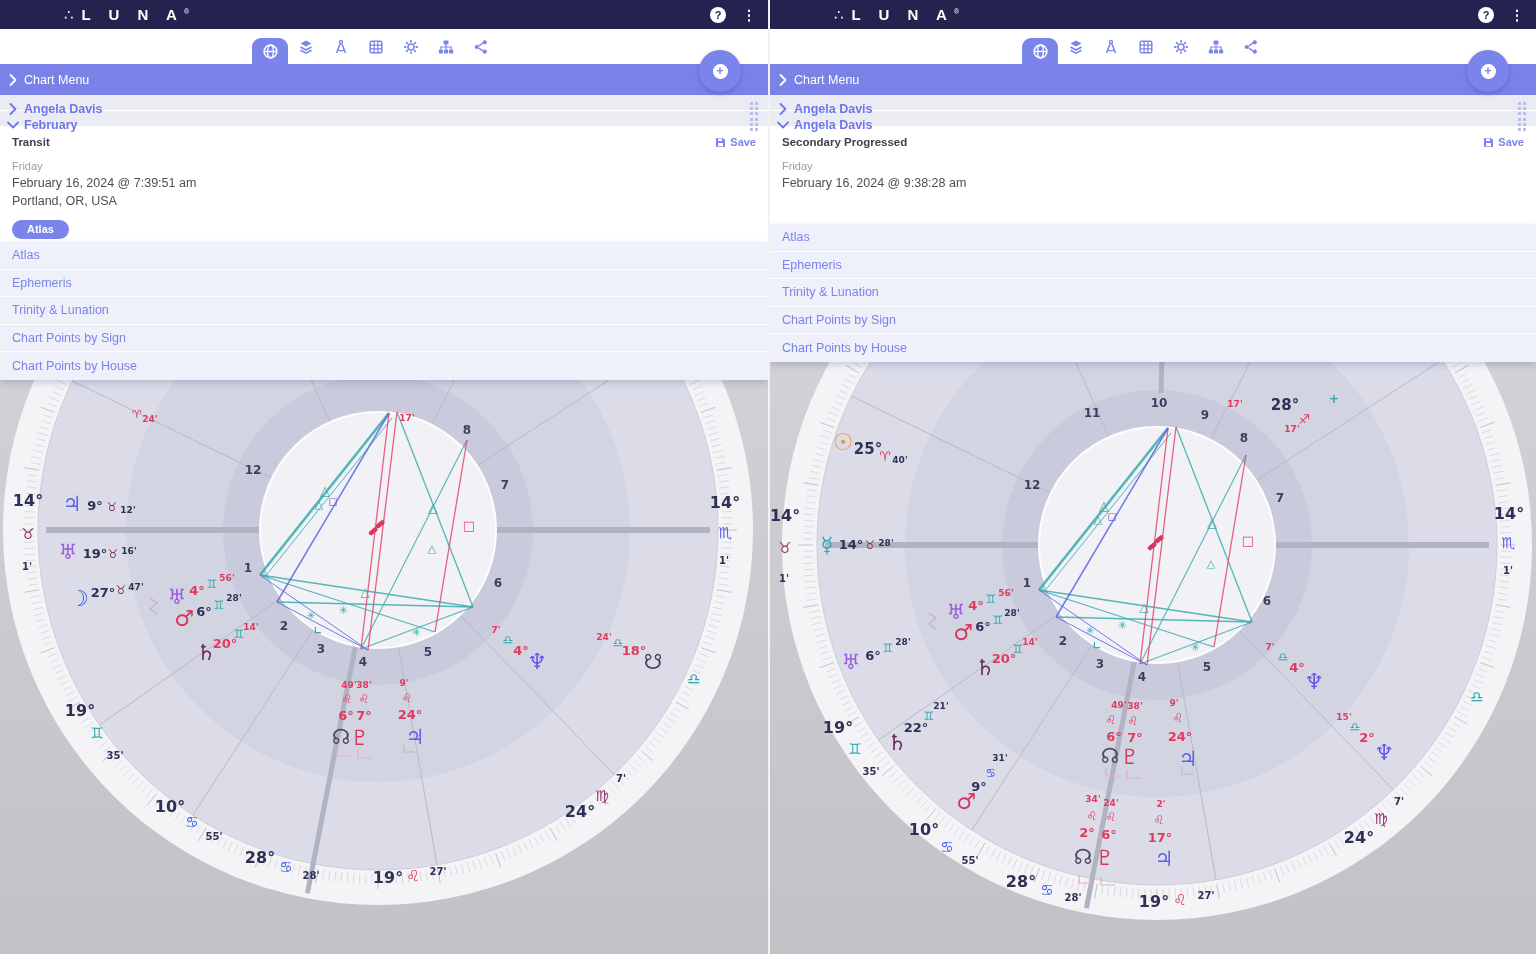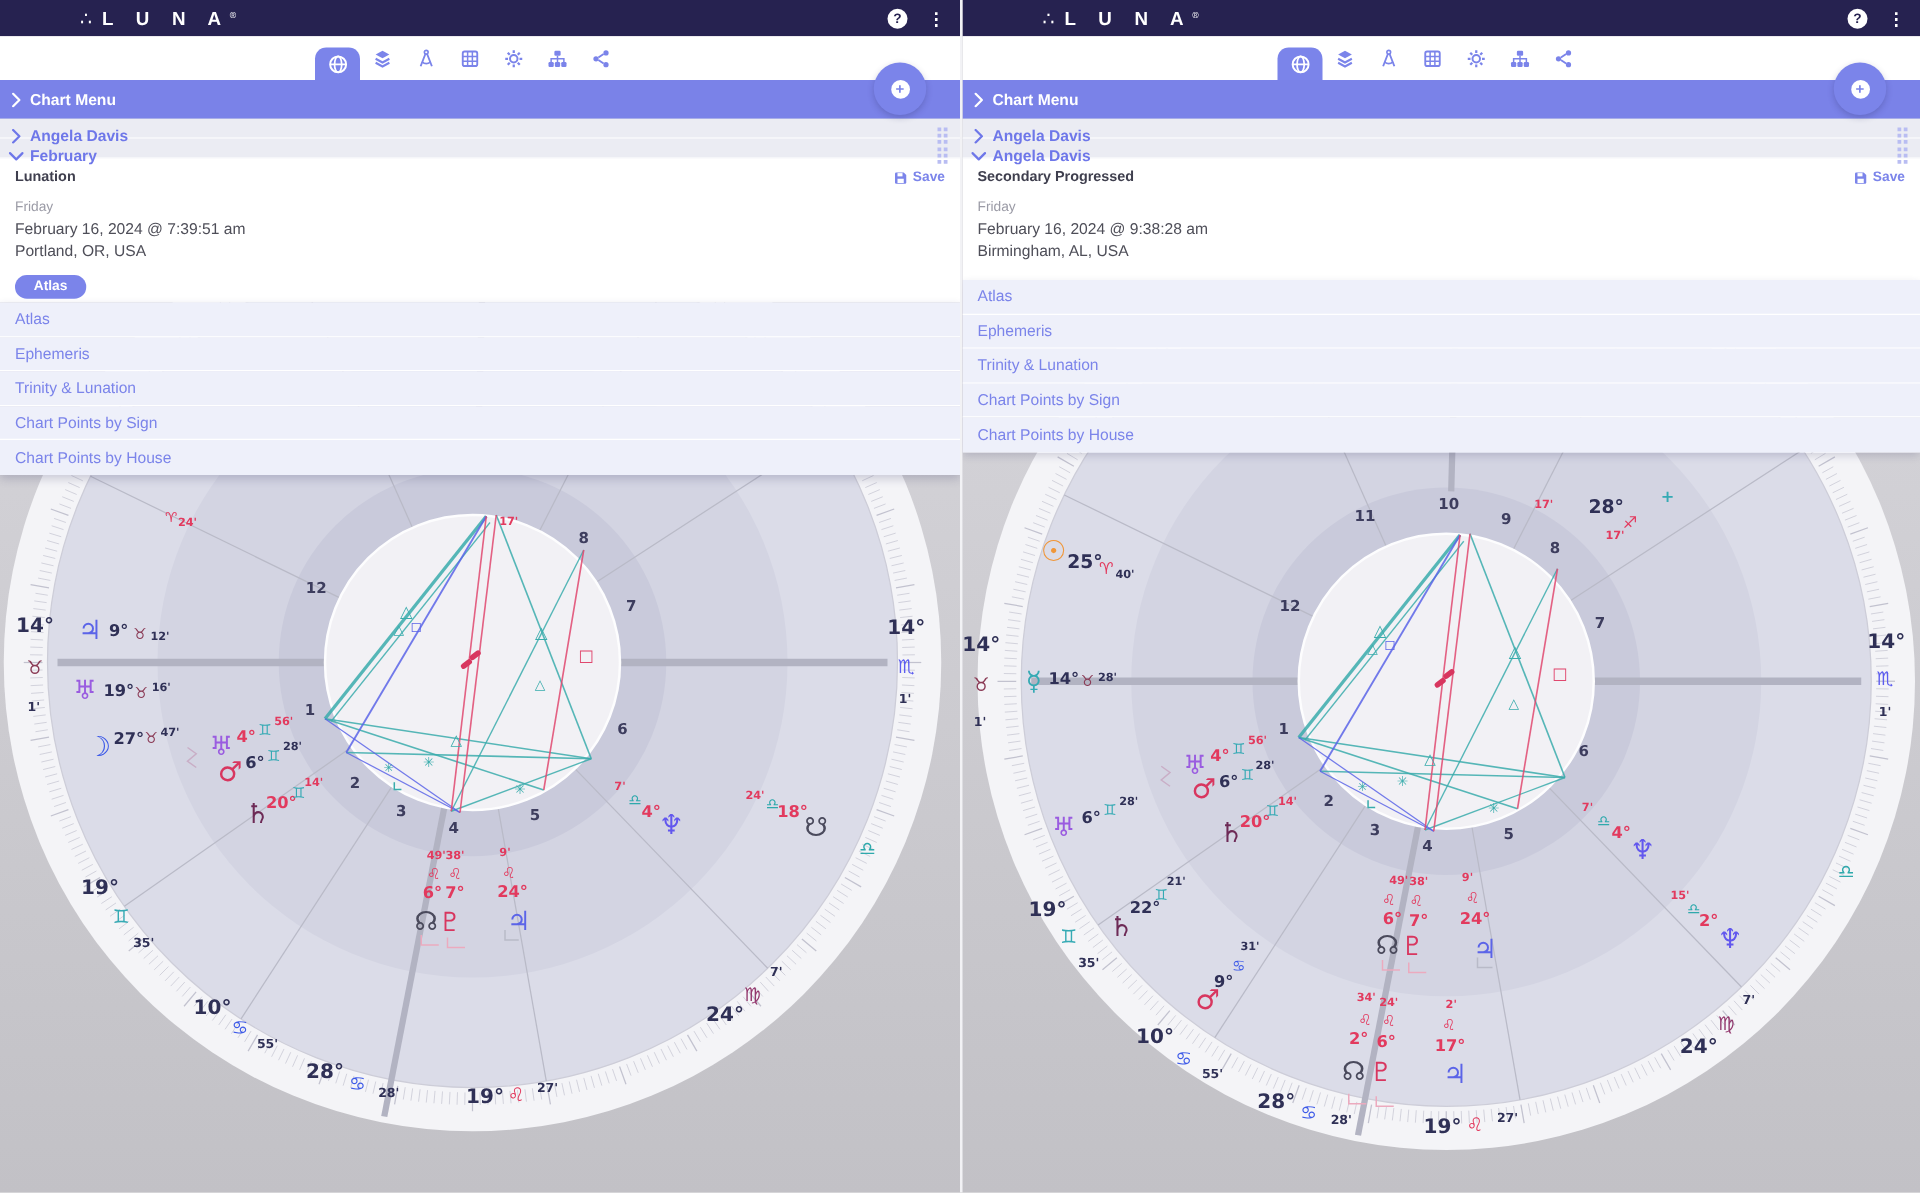--- a/index.html
+++ b/index.html
@@ -23,21 +23,21 @@
 
   .tabstrip { height:35px; background:#ffffff; display:flex; align-items:flex-end; padding-left:252px; }
   .tab { width:35px; height:35px; display:flex; align-items:center; justify-content:center; color:#7b84ea; cursor:pointer; }
   .tab svg { stroke:#7b84ea; fill:none; }
   .tab .filled { fill:#7b84ea; stroke:none; }
   .tab.active { width:36px; height:26px; background:#7b84ea; border-radius:9px 9px 0 0; }
   .tab.active svg { stroke:#ffffff; }
 
   .chartmenu { height:31px; background:#7a82e8; color:#fff; display:flex; align-items:center; padding-left:9px; cursor:pointer; }
   .chartmenu .chev { stroke:#fff; }
-  .chartmenu-label { font-size:12.5px; font-weight:bold; margin-left:7px; }
+  .chartmenu-label { font-size:12.5px; font-weight:normal; margin-left:7px; }
 
   .chev { width:8px; height:12px; }
   .chev polyline { fill:none; stroke-width:1.8; stroke-linecap:round; stroke-linejoin:round; }
   .chev.down { transform:rotate(90deg); }
 
   .fab { position:absolute; top:50px; right:27px; width:42px; height:42px; border-radius:50%; background:#7b84ea; display:flex; align-items:center; justify-content:center; cursor:pointer; box-shadow:0 2px 5px rgba(40,40,90,.25); z-index:5; }
   .fab-disc { width:15px; height:15px; border-radius:50%; background:#fff; display:flex; align-items:center; justify-content:center; }
   .fab-plus { color:#7b84ea; font-size:12px; font-weight:bold; line-height:1; margin-top:-1px; }
 
   .acc-row { height:16px; background:#ebecf3; border-bottom:1.5px solid #fff; display:flex; align-items:center; padding:12px 10px 0 9px; cursor:pointer; }
@@ -652,21 +652,21 @@
             <i></i>
             <i></i>
             <i></i>
             <i></i>
             <i></i>
             <i></i>
           </span>
       </div>
       <div class="detail tall">
         <div class="detail-head">
-          <span class="detail-title">Lunation</span>
+          <span class="detail-title">Transit</span>
           <span class="save-btn">
             <svg width="11" height="11" viewBox="0 0 11 11">
                 <path d="M1 2 Q1 1 2 1 H8 L10 3 V9 Q10 10 9 10 H2 Q1 10 1 9 Z" fill="#7b84ea"></path>
                 <rect x="3" y="1.5" width="4" height="2.6" fill="#fff"></rect>
                 <rect x="3" y="6" width="5" height="3.4" fill="#fff"></rect>
               </svg>
             <span>Save</span>
           </span>
         </div>
         <div class="detail-day">Friday</div>
@@ -1312,21 +1312,20 @@
             <svg width="11" height="11" viewBox="0 0 11 11">
                 <path d="M1 2 Q1 1 2 1 H8 L10 3 V9 Q10 10 9 10 H2 Q1 10 1 9 Z" fill="#7b84ea"></path>
                 <rect x="3" y="1.5" width="4" height="2.6" fill="#fff"></rect>
                 <rect x="3" y="6" width="5" height="3.4" fill="#fff"></rect>
               </svg>
             <span>Save</span>
           </span>
         </div>
         <div class="detail-day">Friday</div>
         <div class="detail-date">February 16, 2024 @ 9:38:28 am</div>
-        <div class="detail-loc">Birmingham, AL, USA</div>
       </div>
       <div class="menulist">
         <div class="menuitem">Atlas</div>
         <div class="menuitem">Ephemeris</div>
         <div class="menuitem">Trinity &amp; Lunation</div>
         <div class="menuitem">Chart Points by Sign</div>
         <div class="menuitem">Chart Points by House</div>
       </div>
     </div>
     <div class="fab">

